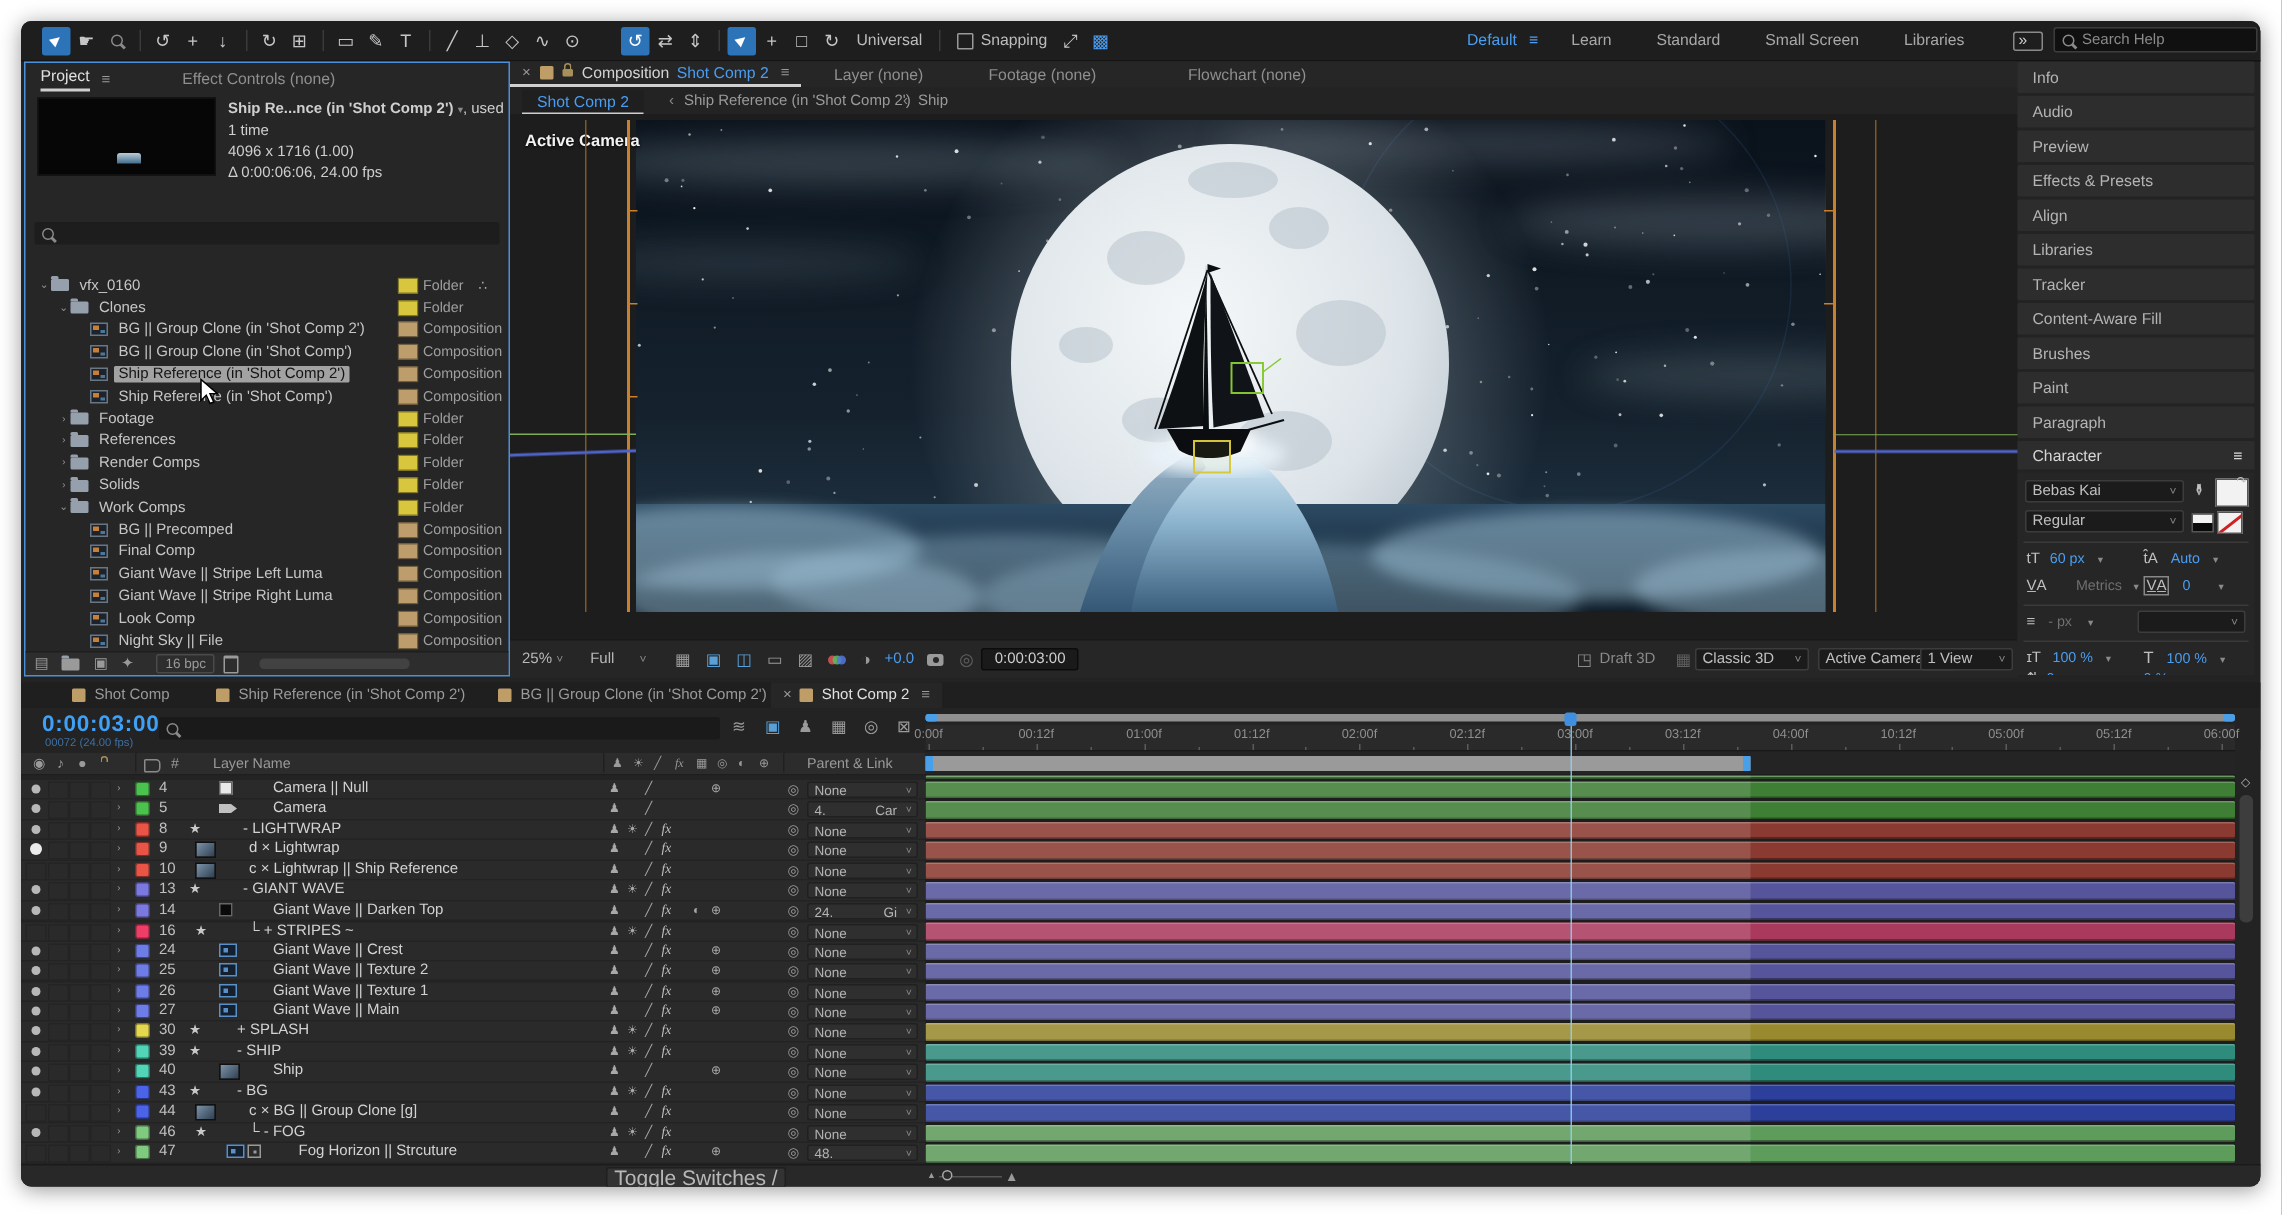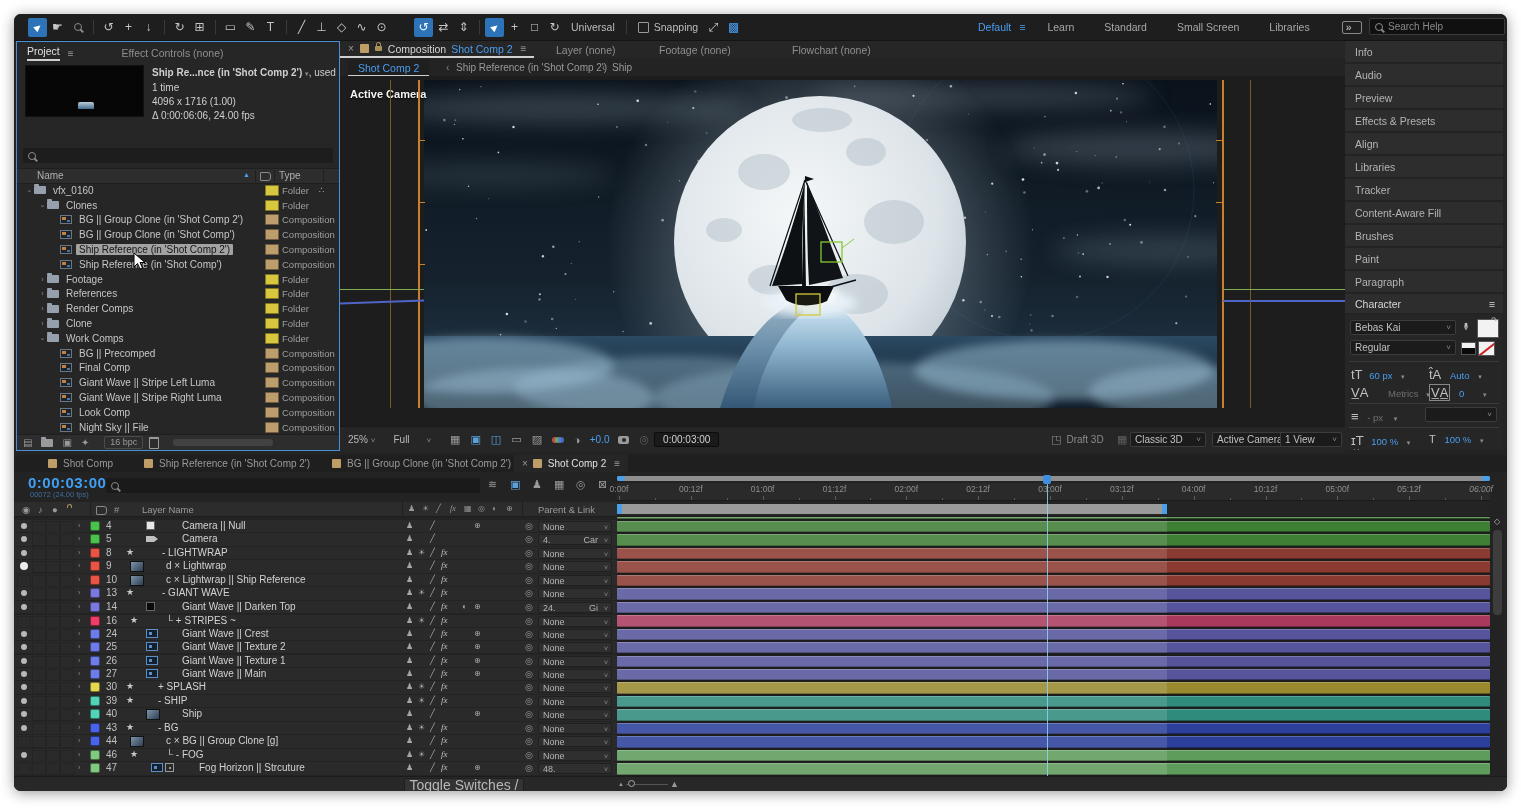--- a/index.html
+++ b/index.html
@@ -78,21 +78,21 @@
   .cam-icon{width:11px;height:8px;background:#9a9a9a;border-radius:2px;position:relative;display:inline-block;margin:0 5px;}
   .cam-icon:after{content:"";position:absolute;left:3.5px;top:2px;width:4px;height:4px;border-radius:50%;background:#262626;}
   .timebox{background:#1a1a1a;border:1px solid #0c0c0c;border-radius:2px;padding:1px 8px;color:#d0d0d0;}
   
   .rstack{position:absolute;left:1331px;top:27px;width:158px;height:410px;}
   .rpanel{height:21px;background:#2d2d2d;margin-bottom:2px;display:flex;align-items:center;
     padding-left:10px;color:#b4b4b4;font-size:10.5px;border-radius:1px;}
   .charhdr{height:19px;background:#2d2d2d;display:flex;align-items:center;justify-content:space-between;
     padding:0 8px 0 10px;color:#d6d6d6;font-size:10.5px;margin-bottom:2px;}
   .charbody{position:relative;background:#262626;height:135px;overflow:hidden;font-size:9.5px;color:#9a9a9a;}
-  .cicon{color:#c0c0c0;font-size:13px;}
+  .cicon{color:#c0c0c0;font-size:10px;}
   .cval{color:#4a9df0;}
   .cdim{color:#6f6f6f;}
   .dar{color:#8a8a8a;font-size:7px;}
   .swatch-fill{position:absolute;width:20px;height:17px;background:#f2f2f2;border:1px solid #555;}
   .swatch-none{position:absolute;width:15px;height:13px;background:#f2f2f2;border:1px solid #555;overflow:hidden;}
   .swatch-none:after{content:"";position:absolute;left:-3px;top:5px;width:26px;height:2px;background:#c22;transform:rotate(-38deg);}
   .bwicon{position:absolute;width:13px;height:11px;border:1px solid #555;background:linear-gradient(180deg,#f2f2f2 50%,#0a0a0a 50%);}
   .cdivider{position:absolute;left:4px;right:4px;height:1px;background:#3a3a3a;}
   
   .tl{position:absolute;left:0;top:441px;width:1493px;height:336px;background:#232323;}
@@ -278,29 +278,20 @@
     <div class="thumb"></div>
     <div class="abs pinfo" style="left:135px;top:24px;">
       <div><b style="font-weight:bold;">Ship Re...nce (in 'Shot Comp 2')</b>
         <span class="dar">▾</span><span>, used 1 time</span></div>
       <div>4096 x 1716 (1.00)</div>
       <div>Δ 0:00:06:06, 24.00 fps</div>
     </div>
     <div class="abs" style="left:6px;top:106px;width:310px;height:15px;background:#1d1d1d;border-radius:2px;display:flex;align-items:center;padding-left:5px;box-sizing:border-box;">
       <span class="mglass"></span>
     </div>
-    <div class="phead">
-      <span class="abs" style="left:20px;top:1px;">Name</span>
-      <span class="abs blu" style="left:226px;top:2px;font-size:7px;">▲</span>
-      <span class="abs" style="left:238px;top:1px;width:1px;height:12px;background:#1f1f1f;"></span>
-      <span class="abs" style="left:243px;top:3px;width:9px;height:7px;border:1px solid #8a8a8a;border-radius:1px 3px 3px 1px;"></span>
-      <span class="abs" style="left:257px;top:1px;width:1px;height:12px;background:#1f1f1f;"></span>
-      <span class="abs" style="left:262px;top:1px;">Type</span>
-      <span class="abs" style="left:306px;top:1px;width:1px;height:12px;background:#1f1f1f;"></span>
-    </div>
     <div class="tree" id="ptree">
         <div class="trow" style="top: 0px;">
           <span style="width: 8px; flex: 0 0 auto;"></span>
           <span class="twirl">⌄</span>
           <span class="fold"></span>
           <span class="tlab">vfx_0160</span>
           <span class="chip" style="background: rgb(217, 198, 63);"></span>
           <span class="ttype">Folder</span>
           <span style="position: absolute; left: 302px; color: rgb(176, 176, 176); font-size: 9px;">∴</span>
         </div>
@@ -365,21 +356,21 @@
           <span class="twirl">›</span>
           <span class="fold"></span>
           <span class="tlab">Render Comps</span>
           <span class="chip" style="background: rgb(217, 198, 63);"></span>
           <span class="ttype">Folder</span>
         </div>
         <div class="trow" style="top: 133.2px;">
           <span style="width: 21px; flex: 0 0 auto;"></span>
           <span class="twirl">›</span>
           <span class="fold"></span>
-          <span class="tlab">Clone</span>
+          <span class="tlab">Solids</span>
           <span class="chip" style="background: rgb(217, 198, 63);"></span>
           <span class="ttype">Folder</span>
         </div>
         <div class="trow" style="top: 148px;">
           <span style="width: 21px; flex: 0 0 auto;"></span>
           <span class="twirl">⌄</span>
           <span class="fold"></span>
           <span class="tlab">Work Comps</span>
           <span class="chip" style="background: rgb(217, 198, 63);"></span>
           <span class="ttype">Folder</span>
@@ -896,21 +887,21 @@
           <span class="rtick" style="left: 612.583px; height: 2px;"></span>
           <span class="rlab" style="left: 648.5px;">10:12f</span>
           <span class="rtick" style="left: 648.5px;"></span>
           <span class="rtick" style="left: 684.417px; height: 2px;"></span>
           <span class="rlab" style="left: 720.333px;">05:00f</span>
           <span class="rtick" style="left: 720.333px;"></span>
           <span class="rtick" style="left: 756.25px; height: 2px;"></span>
           <span class="rlab" style="left: 792.167px;">05:12f</span>
           <span class="rtick" style="left: 792.167px;"></span>
           <span class="rtick" style="left: 828.083px; height: 2px;"></span>
-          <span class="rlab" style="left: 864px; font-style: italic;">06:00f</span>
+          <span class="rlab" style="left: 864px;">06:00f</span>
           <span class="rtick" style="left: 864px;"></span>
         </div>
     </div>
     <div class="colhdr">
       <span class="abs" style="left:8px;top:2px;">◉</span>
       <span class="abs" style="left:24px;top:2px;">♪</span>
       <span class="abs" style="left:38px;top:2px;">●</span>
       <span class="abs mini-lock" style="left:52px;top:6px;background:#8a8a8a;"></span>
       <span class="abs" style="left:76px;top:0px;width:1px;height:13px;background:#202020;"></span>
       <span class="abs" style="left:82px;top:4px;width:9px;height:7px;border:1px solid #8a8a8a;border-radius:1px 3px 3px 1px;"></span>

